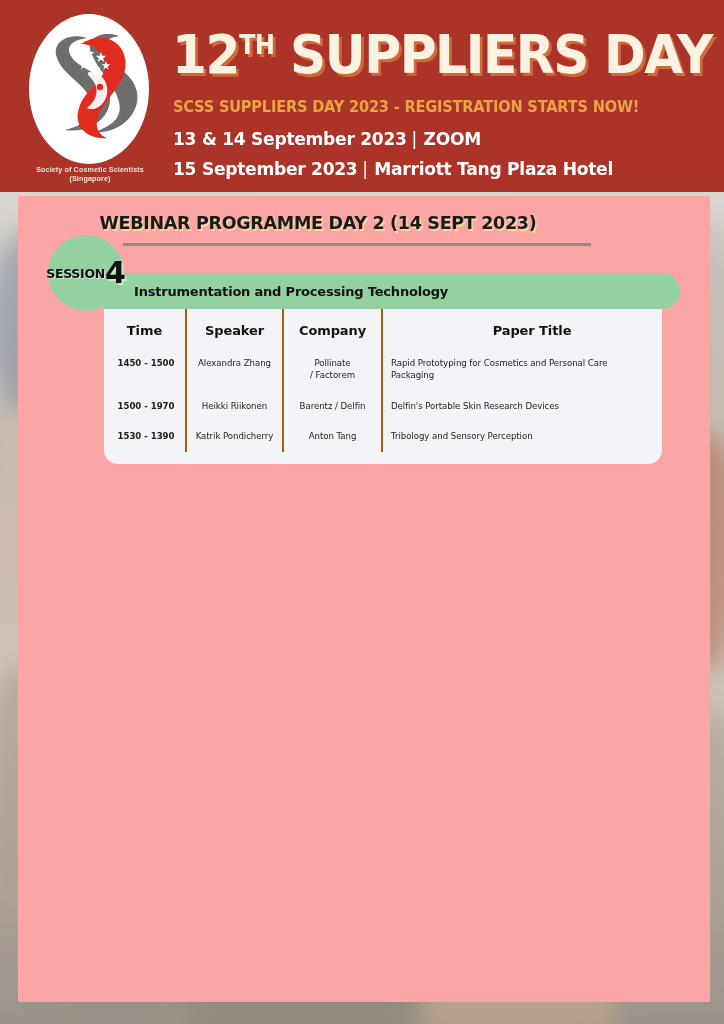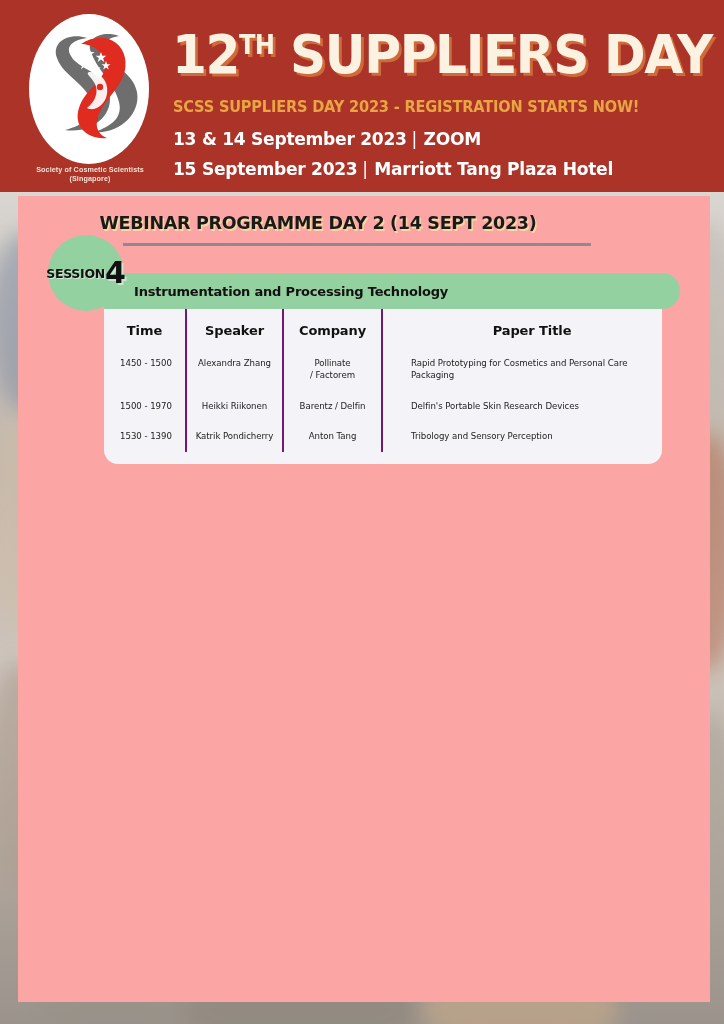--- a/index.html
+++ b/index.html
@@ -245,24 +245,24 @@
     font-family: "DejaVu Sans", sans-serif;
     font-size: 8.6px;
     line-height: 12.4px;
     color: #1c1c1c;
     padding: 9px 5px;
     vertical-align: top;
     text-align: center;
     letter-spacing: -.05px;
   }
   .prog-table th.col-div,
-  .prog-table td.col-div { border-left: 2px solid #701a75; }
-
-  .prog-table td.t-time   { padding-left: 8px; }
-  .prog-table td.t-paper  { text-align: left; padding-left: 28px; padding-right: 16px; }
+  .prog-table td.col-div { border-left: 2px solid #a16207; }
+
+  .prog-table td.t-time   { padding-left: 8px; font-weight: bold; }
+  .prog-table td.t-paper  { text-align: left; padding-left: 8px; padding-right: 16px; }
   .prog-table th.h-paper  { padding-left: 23px; }
 </style>
 </head>
 <body>
 
 <div id="page">
 
   <div class="backdrop">
     <div class="blob b1"></div>
       <div class="blob b2"></div>

